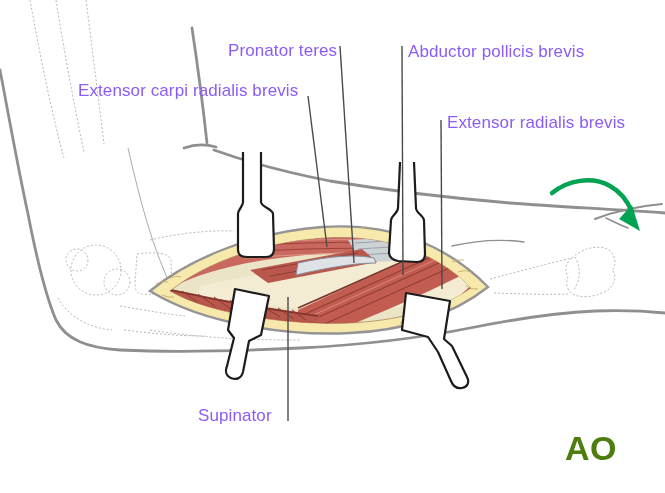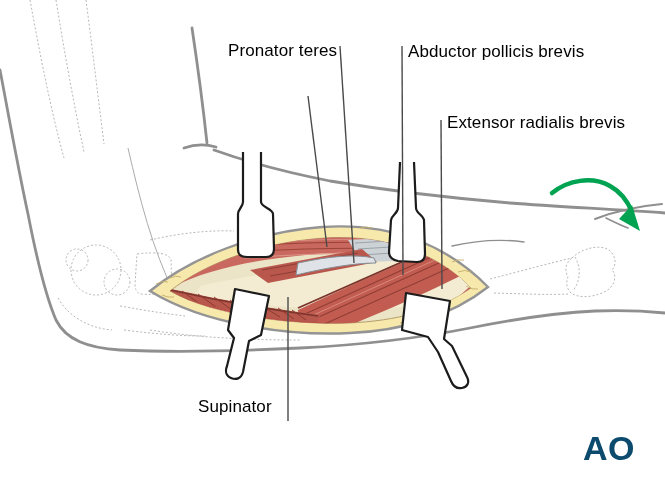--- a/index.html
+++ b/index.html
@@ -2,26 +2,26 @@
 <html><head>
 <meta charset="utf-8">
 <style>
   html,body{margin:0;padding:0;background:#ffffff;}
   .canvas{
     position:relative;width:665px;height:493px;background:#ffffff;overflow:hidden;
     font-family:"Liberation Sans","DejaVu Sans",sans-serif;
   }
   .canvas svg{position:absolute;left:0;top:0;}
   .label{
-    position:absolute;font-size:17px;line-height:19px;color:#000000;
+    position:absolute;font-size:17px;line-height:19px;color:#8b5cf6;
     letter-spacing:0.1px;white-space:nowrap;
   }
   .logo{
     position:absolute;left:565px;top:429px;font-size:34px;font-weight:700;
-    color:#0c4a6e;letter-spacing:0.5px;margin-left:18px;
+    color:#4d7c0f;letter-spacing:0.5px;
   }
 </style>
 </head>
 <body>
 
 <div class="canvas">
 
   <svg width="665" height="493" viewBox="0 0 665 493">
     <defs>
       <clipPath id="woundClip">
@@ -129,18 +129,19 @@
     </g>
 
     <g>
       <path d="M552,193 C568,180 592,176 610,186 C621,192 628,202 632,212" fill="none" stroke="#00a351" stroke-width="4.5" stroke-linecap="round"></path>
       <path d="M640,231 L619,219 L632,205 Z" fill="#00a351"></path>
     </g>
   </svg>
 
   <div class="label" style="left:228px;top:41px">Pronator teres</div>
   <div class="label" style="left:408px;top:42px">Abductor pollicis brevis</div>
+  <div class="label" style="left:78px;top:81px">Extensor carpi radialis brevis</div>
   <div class="label" style="left:447px;top:113px">Extensor radialis brevis</div>
-  <div class="label" style="left:198px;top:397px">Supinator</div>
+  <div class="label" style="left:198px;top:406px">Supinator</div>
 
   <div class="logo">AO</div>
 
 </div>
 
 </body></html>

